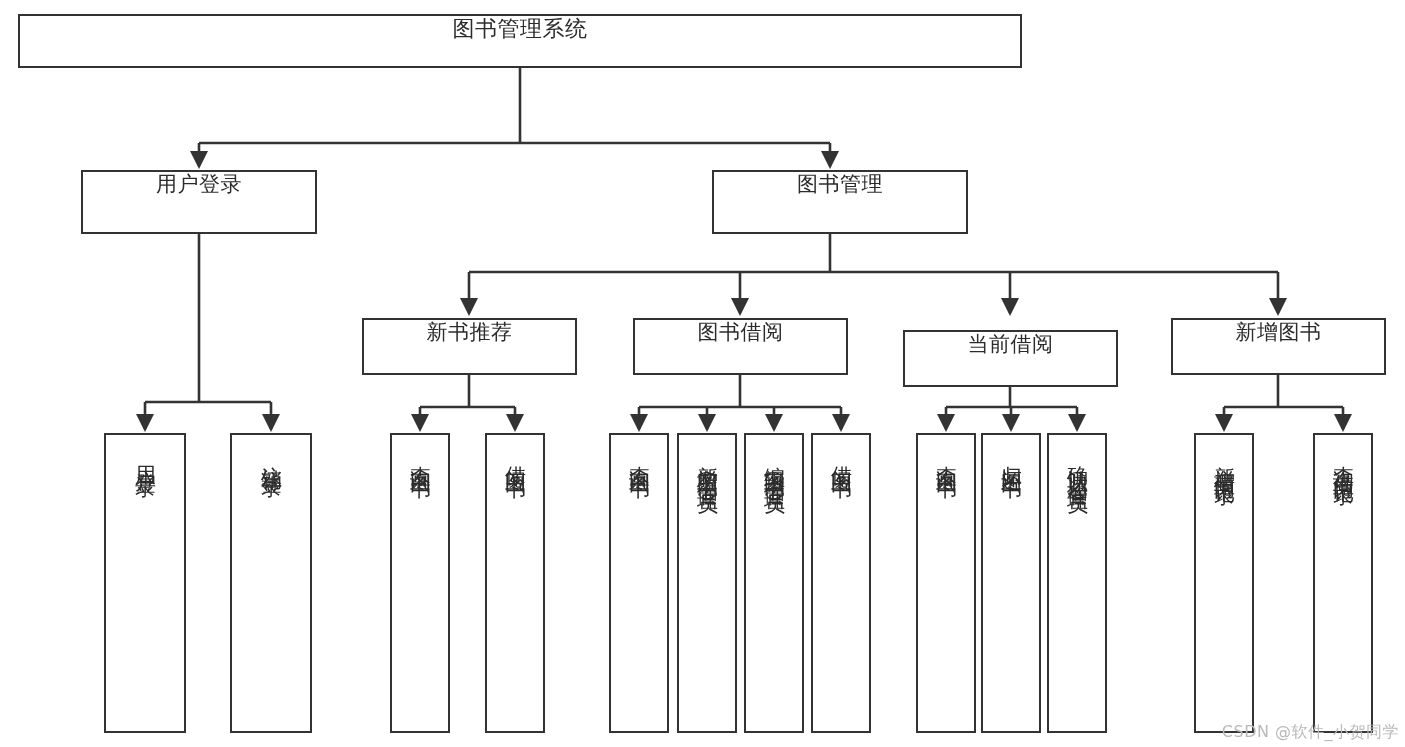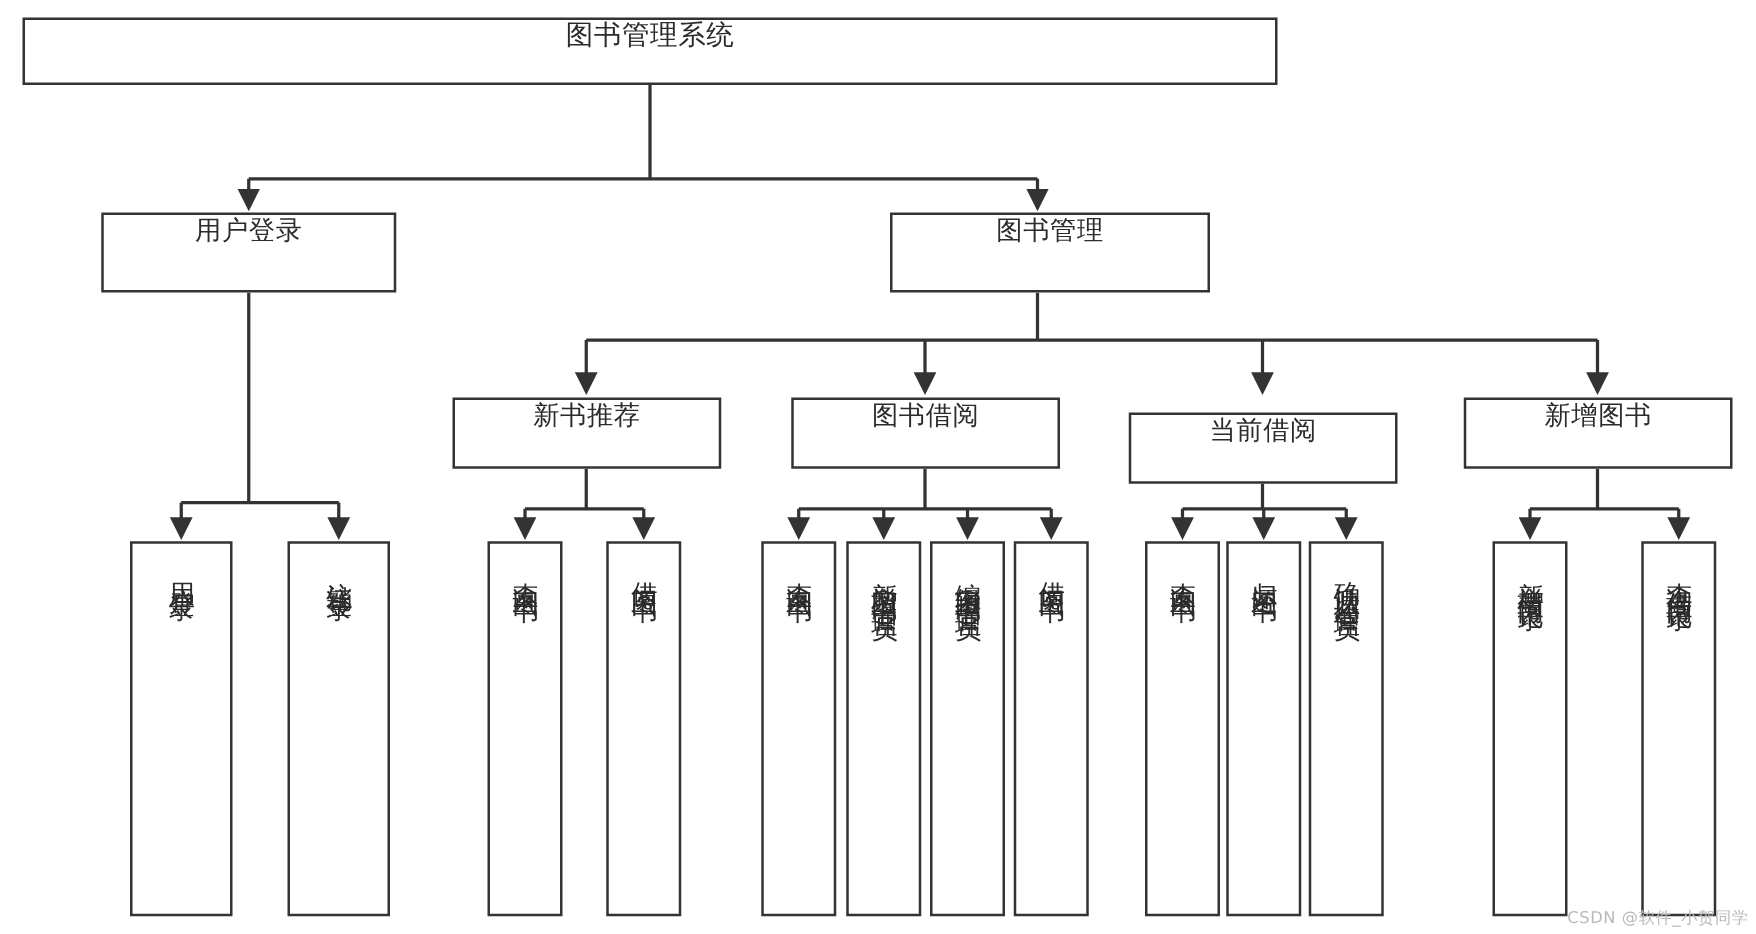--- a/index.html
+++ b/index.html
@@ -61,21 +61,21 @@
     text-orientation: upright;
     font-size: 21px;
     line-height: 1.0;
     letter-spacing: 4px;
     white-space: nowrap;
   }
   .watermark {
     position: absolute;
     right: 6px;
     bottom: 4px;
-    font-size: 13px;
+    font-size: 16px;
     color: #b9b9b9;
     white-space: nowrap;
     letter-spacing: 0.5px;
   }
 </style>
 </head>
 <body>
 
 <div id="diagram-root">
 

